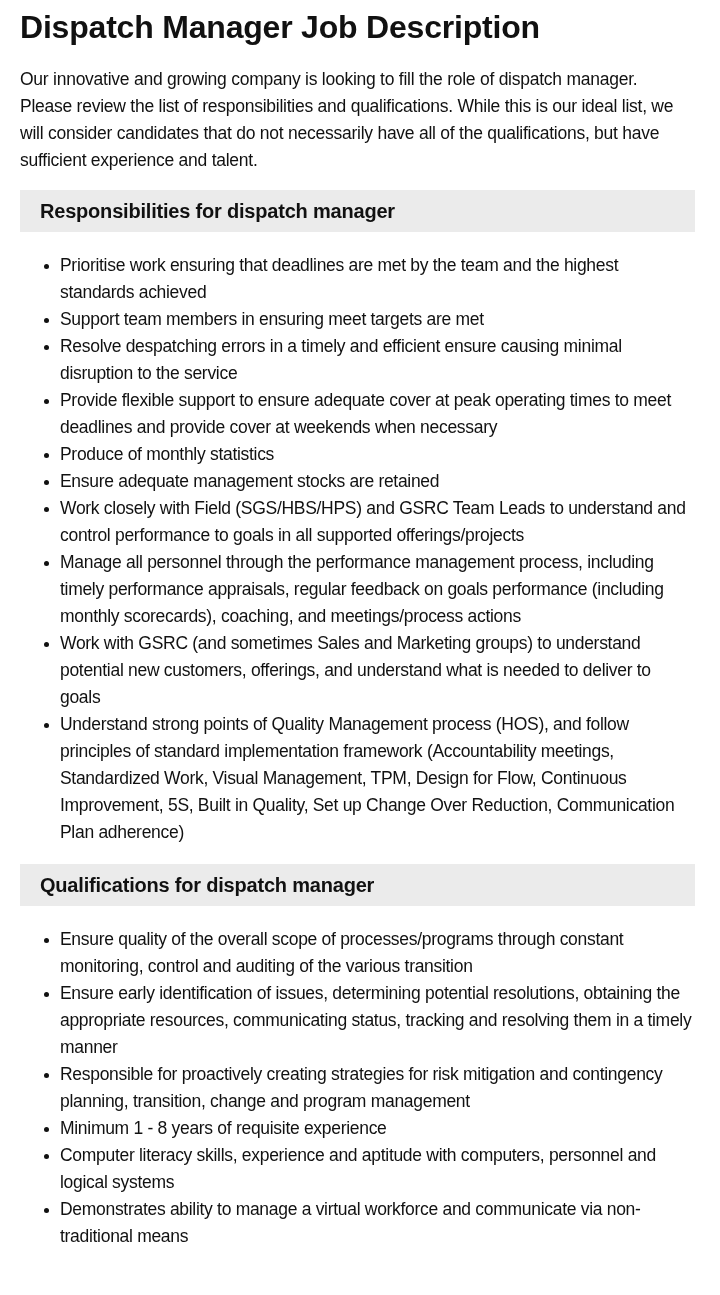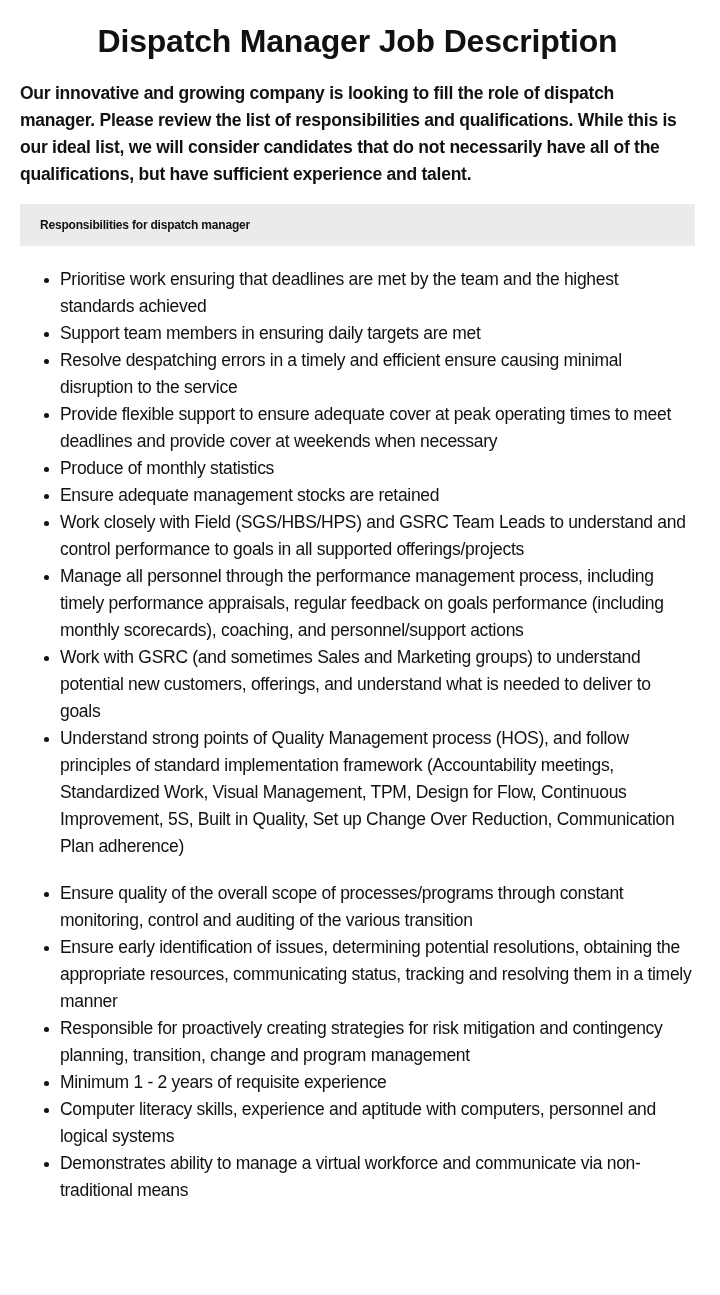--- a/index.html
+++ b/index.html
@@ -6,41 +6,40 @@
     body {
       width: 720px;
       height: 1295px;
       overflow: hidden;
       font-family: "Liberation Sans", sans-serif;
       color: #111111;
     }
     .page { padding: 0 25px 0 20px; }
     h1 {
       margin: 0;
-      padding-top: 20px;
-      text-align: center;
+      padding-top: 6px;
+      text-align: left;
       font-size: 32px;
       line-height: 42px;
       font-weight: bold;
       letter-spacing: -0.2px;
     }
     .intro {
       margin: 18px 12px 0 0;
       font-size: 17.5px;
       line-height: 27px;
       letter-spacing: -0.25px;
-      font-weight: bold;
     }
     .section-header {
       margin-top: 16px;
       background: #ebebeb;
       height: 42px;
       line-height: 42px;
       padding-left: 20px;
-      font-size: 12px;
+      font-size: 20px;
       font-weight: bold;
       letter-spacing: -0.2px;
     }
     ul {
       margin: 20px 0 0 0;
       padding-left: 40px;
       font-size: 17.5px;
       line-height: 27px;
       letter-spacing: -0.3px;
     }
@@ -51,32 +50,33 @@
 </head>
 <body>
 
 <div class="page">
   <h1>Dispatch Manager Job Description</h1>
   <p class="intro">Our innovative and growing company is looking to fill the role of dispatch manager. Please review the list of responsibilities and qualifications. While this is our ideal list, we will consider candidates that do not necessarily have all of the qualifications, but have sufficient experience and talent.</p>
 
   <div class="section-header">Responsibilities for dispatch manager</div>
   <ul>
     <li>Prioritise work ensuring that deadlines are met by the team and the highest standards achieved</li>
-    <li>Support team members in ensuring daily targets are met</li>
+    <li>Support team members in ensuring meet targets are met</li>
     <li>Resolve despatching errors in a timely and efficient ensure causing minimal disruption to the service</li>
     <li>Provide flexible support to ensure adequate cover at peak operating times to meet deadlines and provide cover at weekends when necessary</li>
     <li>Produce of monthly statistics</li>
     <li>Ensure adequate management stocks are retained</li>
     <li>Work closely with Field (SGS/HBS/HPS) and GSRC Team Leads to understand and control performance to goals in all supported offerings/projects</li>
-    <li>Manage all personnel through the performance management process, including timely performance appraisals, regular feedback on goals performance (including monthly scorecards), coaching, and personnel/support actions</li>
+    <li>Manage all personnel through the performance management process, including timely performance appraisals, regular feedback on goals performance (including monthly scorecards), coaching, and meetings/process actions</li>
     <li>Work with GSRC (and sometimes Sales and Marketing groups) to understand potential new customers, offerings, and understand what is needed to deliver to goals</li>
     <li>Understand strong points of Quality Management process (HOS), and follow principles of standard implementation framework (Accountability meetings, Standardized Work, Visual Management, TPM, Design for Flow, Continuous Improvement, 5S, Built in Quality, Set up Change Over Reduction, Communication Plan adherence)</li>
   </ul>
 
+  <div class="section-header q-header">Qualifications for dispatch manager</div>
   <ul>
     <li>Ensure quality of the overall scope of processes/programs through constant monitoring, control and auditing of the various transition</li>
     <li>Ensure early identification of issues, determining potential resolutions, obtaining the appropriate resources, communicating status, tracking and resolving them in a timely manner</li>
     <li>Responsible for proactively creating strategies for risk mitigation and contingency planning, transition, change and program management</li>
-    <li>Minimum 1 - 2 years of requisite experience</li>
+    <li>Minimum 1 - 8 years of requisite experience</li>
     <li>Computer literacy skills, experience and aptitude with computers, personnel and logical systems</li>
     <li>Demonstrates ability to manage a virtual workforce and communicate via non-traditional means</li>
   </ul>
 </div>
 
 </body></html>

